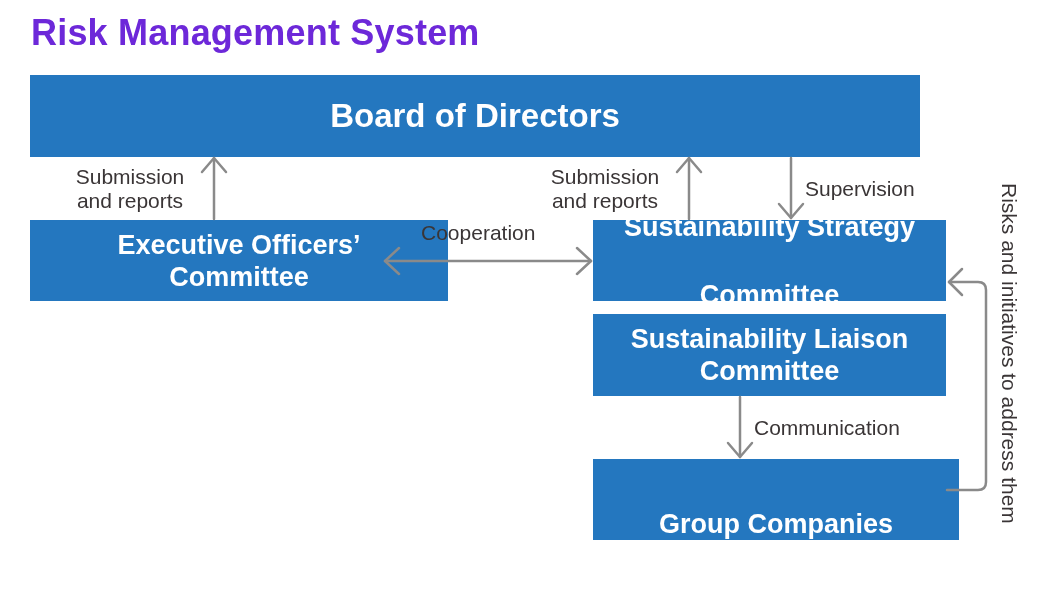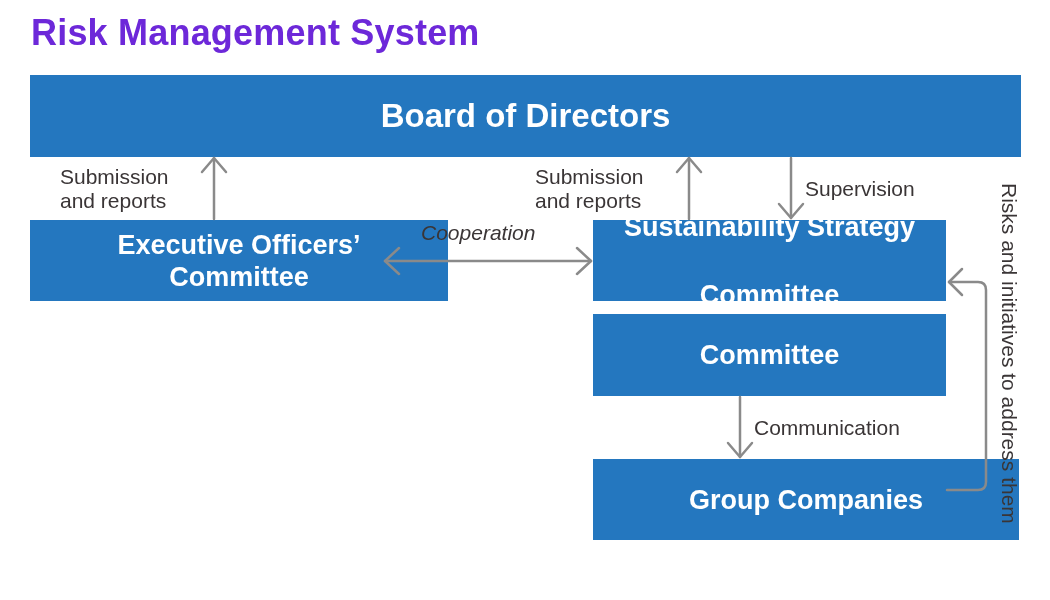--- a/index.html
+++ b/index.html
@@ -1,48 +1,49 @@
 <!DOCTYPE html>
 <html><head>
 <meta charset="utf-8">
 <style>
   html, body { margin:0; padding:0; background:#ffffff; }
   body { width:1050px; height:600px; position:relative; overflow:hidden; font-family:"Liberation Sans", sans-serif; }
   .title { position:absolute; left:31px; top:12px; font-size:36px; font-weight:bold; color:#6d28d9; letter-spacing:0.2px; }
   .box { position:absolute; background:#2477bf; color:#ffffff; font-weight:bold; display:flex; align-items:center; justify-content:center; text-align:center; line-height:32px; }
   .box span { display:block; }
   .lbl { position:absolute; color:#3a3536; font-size:21px; line-height:24px; }
-  .center { }
+  .center { text-align:center; }
   svg.conn { position:absolute; left:0; top:0; }
   .vtext { position:absolute; left:997px; top:183px; writing-mode:vertical-rl; font-size:21px; color:#3a3536; white-space:nowrap; }
 </style>
 </head>
 <body>
 
 <div class="title">Risk Management System</div>
 
-<div class="box" style="left:30px;top:75px;width:991px;height:82px;font-size:33px;">
+<div class="box" style="left:30px;top:75px;width:890px;height:82px;font-size:33px;">
   <span>Board of Directors</span>
 </div>
 
 <div class="box" style="left:30px;top:220px;width:418px;height:81px;font-size:27px;flex-direction:column;">
   <span>Executive Officers’</span>
   <span>Committee</span>
 </div>
 
 <div class="box" style="left:593px;top:220px;width:353px;height:81px;font-size:27px;flex-direction:column;gap:36px;">
   <span>Sustainability Strategy</span>
   <span>Committee</span>
 </div>
 
 <div class="box" style="left:593px;top:314px;width:353px;height:82px;font-size:27px;flex-direction:column;">
+  <span>Sustainability Liaison</span>
   <span>Committee</span>
 </div>
 
-<div class="box" style="left:593px;top:459px;width:426px;height:81px;font-size:27px;">
+<div class="box" style="left:593px;top:459px;width:366px;height:81px;font-size:27px;align-items:flex-end;">
   <span>Group Companies</span>
 </div>
 
 <svg class="conn" width="1050" height="600">
   <g stroke="#8a8a8a" stroke-width="2.5" fill="none" stroke-linecap="round" stroke-linejoin="round">
 
     <g>
       <line x1="214" y1="219" x2="214" y2="158"></line>
       <polyline points="202,172 214,158 226,172"></polyline>
     </g>
@@ -80,17 +81,17 @@
   <div>and reports</div>
 </div>
 
 <div class="lbl center" style="left:535px;top:165px;width:140px;">
   <div>Submission</div>
   <div>and reports</div>
 </div>
 
 <div class="lbl" style="left:805px;top:177px;">Supervision</div>
 
-<div class="lbl" style="left:421px;top:221px;font-style:italic;">Cooperation</div>
+<div class="lbl" style="left:421px;top:221px;">Cooperation</div>
 
 <div class="lbl" style="left:754px;top:416px;text-align:center;">Communication</div>
 
 <div class="vtext">Risks and initiatives to address them</div>
 
 </body></html>

